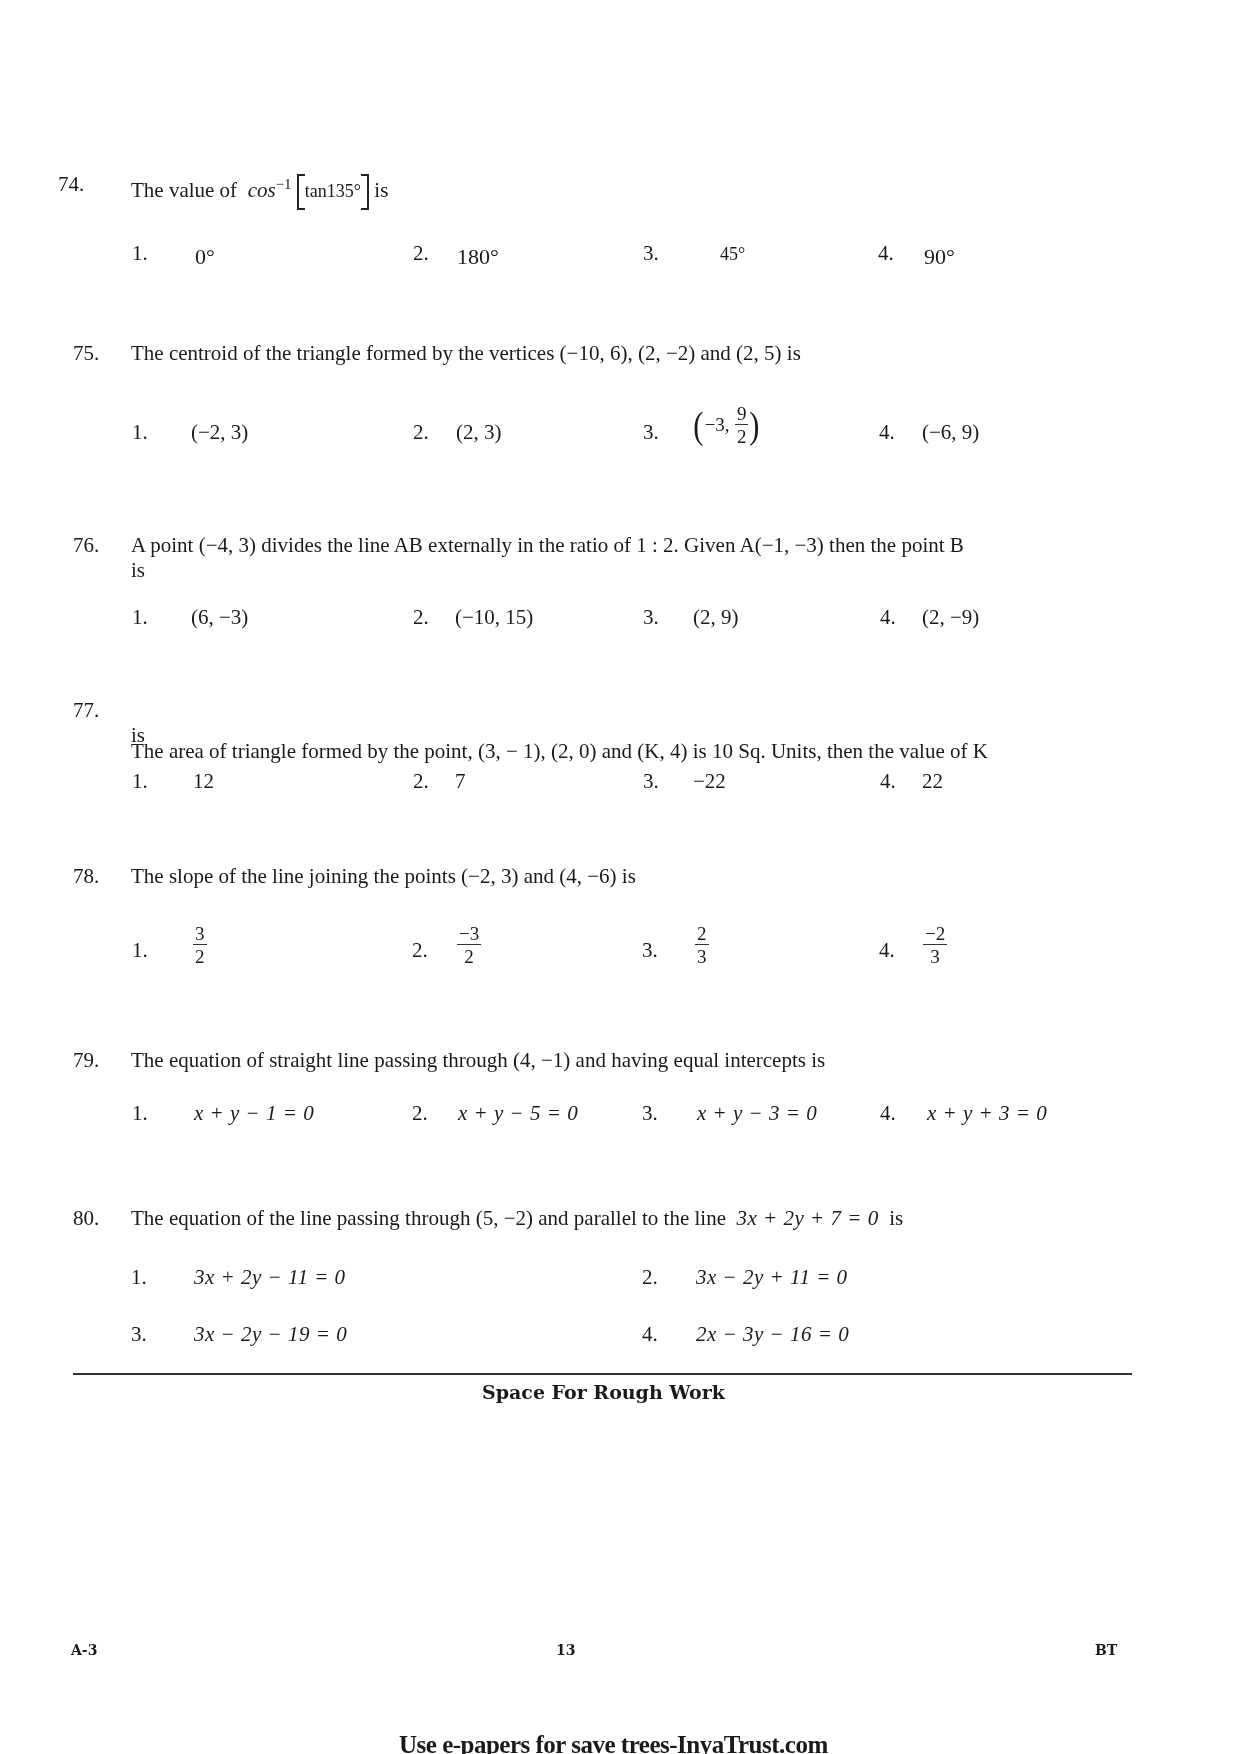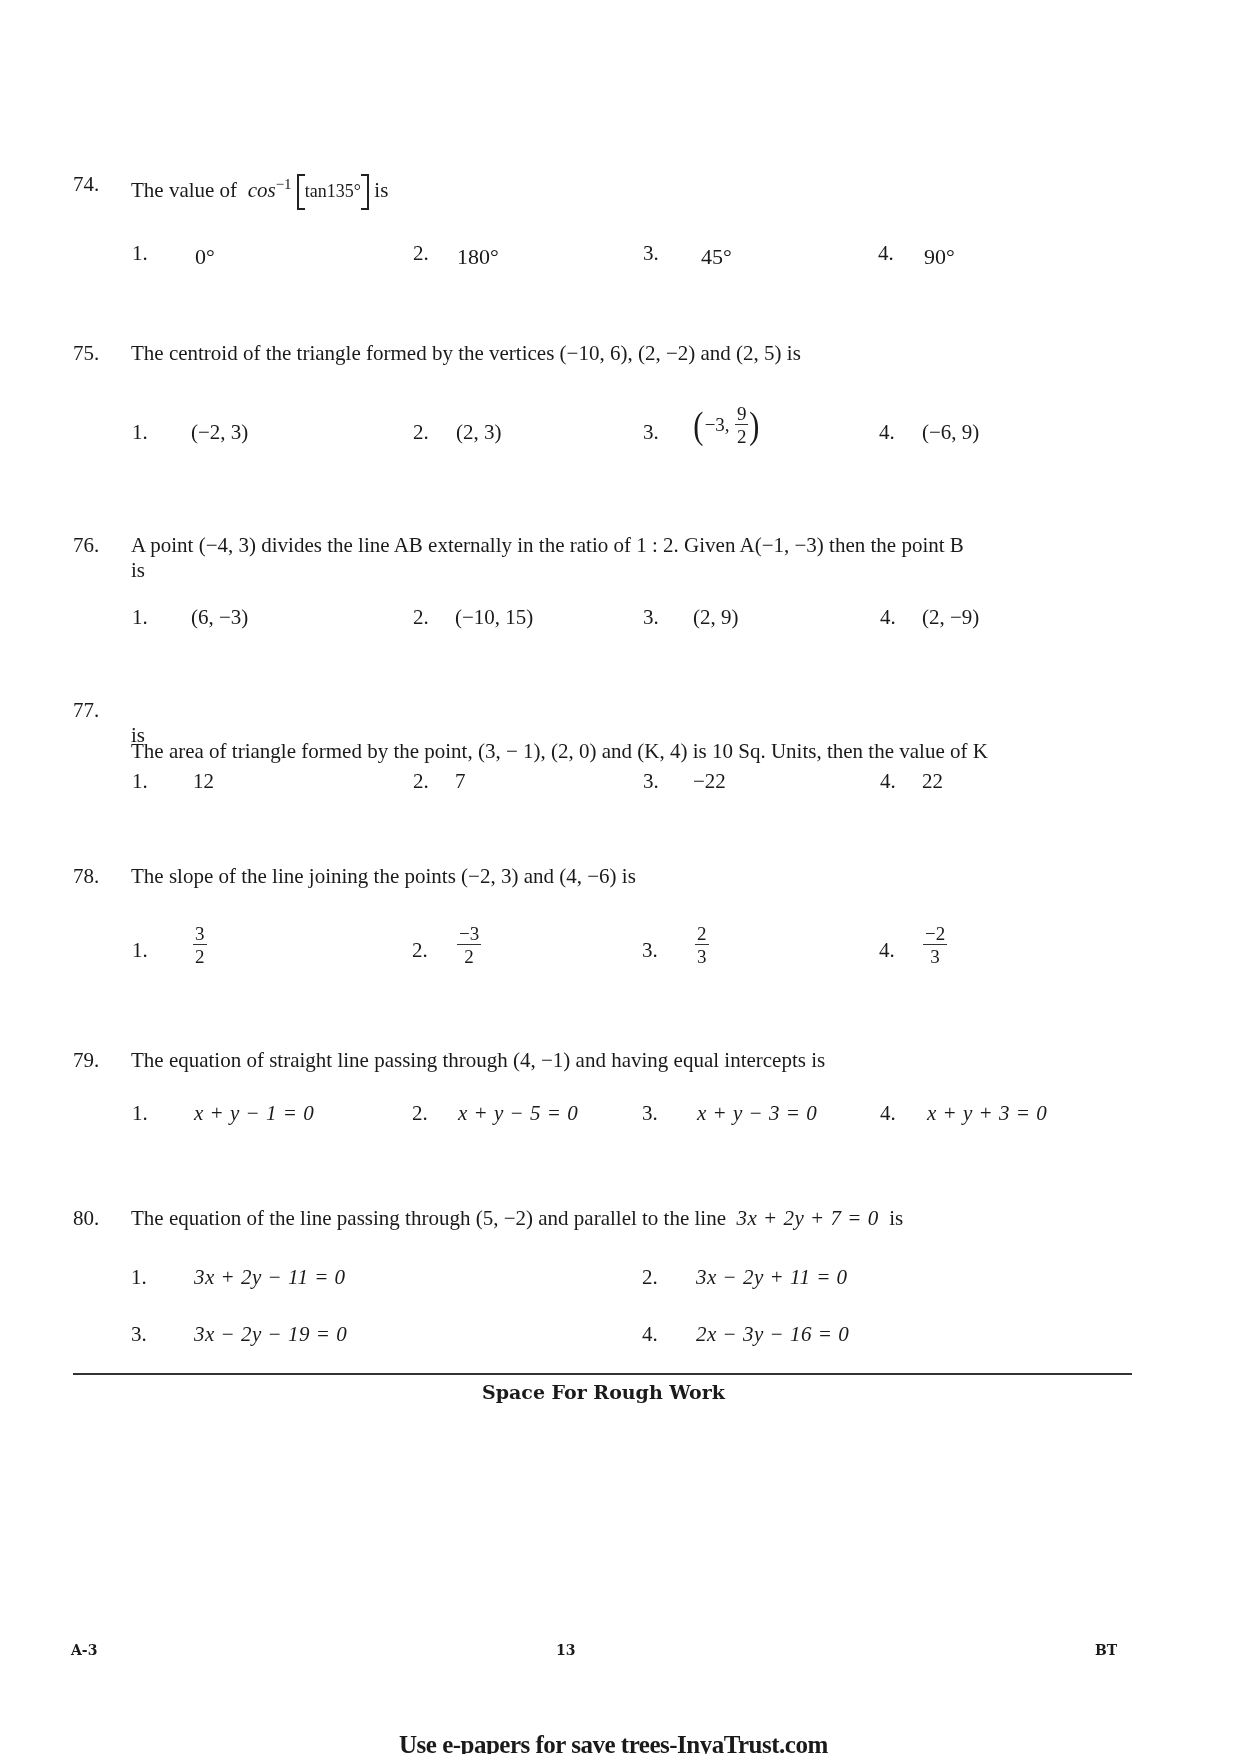--- a/index.html
+++ b/index.html
@@ -24,34 +24,34 @@
     .sq-close { border-left: none; }
     .rule { position: absolute; left: 73px; width: 1059px; height: 2px; background: #333; top: 1373px; }
     .heading-bold { font-family: "DejaVu Serif", serif; font-weight: bold; font-size: 19px; }
     .footer-bold { font-family: "DejaVu Serif", serif; font-weight: bold; font-size: 14px; }
     .watermark { font-family: "Liberation Serif", serif; font-weight: bold; font-size: 25px; letter-spacing: -0.5px; }
   </style>
 </head>
 <body>
 
 <div>
-  <span class="abs qnum" style="left:73px; top:172px;text-align:center;">74.</span>
+  <span class="abs qnum" style="left:58px; top:172px;text-align:center;">74.</span>
   <span class="abs qtext" style="left:131px; top:172px;">
     <span>The value of</span>&nbsp;
     <span class="ital">cos</span><sup style="font-size:15px;">−1</sup>
     <span class="sq-open"></span><span style="font-size:18px;">tan135°</span><span class="sq-close"></span>
     <span>is</span>
   </span>
 
   <span class="abs optnum" style="left:132px; top:241px;">1.</span>
   <span class="abs opt" style="left:195px; top:244px; font-size:22px;">0°</span>
   <span class="abs optnum" style="left:413px; top:241px;">2.</span>
   <span class="abs opt" style="left:457px; top:244px; font-size:22px;">180°</span>
   <span class="abs optnum" style="left:643px; top:241px;">3.</span>
-  <span class="abs opt" style="left:701px; top:244px; font-size:22px;">45°</span>
+  <span class="abs opt" style="left:720px; top:244px; font-size:18px;">45°</span>
   <span class="abs optnum" style="left:878px; top:241px;">4.</span>
   <span class="abs opt" style="left:924px; top:244px; font-size:22px;">90°</span>
 </div>
 
 <div>
   <span class="abs qnum" style="left:73px; top:341px;text-align:right;">75.</span>
   <span class="abs qtext" style="left:131px; top:341px;">The centroid of the triangle formed by the vertices (−10,  6), (2, −2) and (2, 5) is</span>
 
   <span class="abs optnum" style="left:132px; top:420px;">1.</span>
   <span class="abs opt" style="left:191px; top:420px;">(−2, 3)</span>

